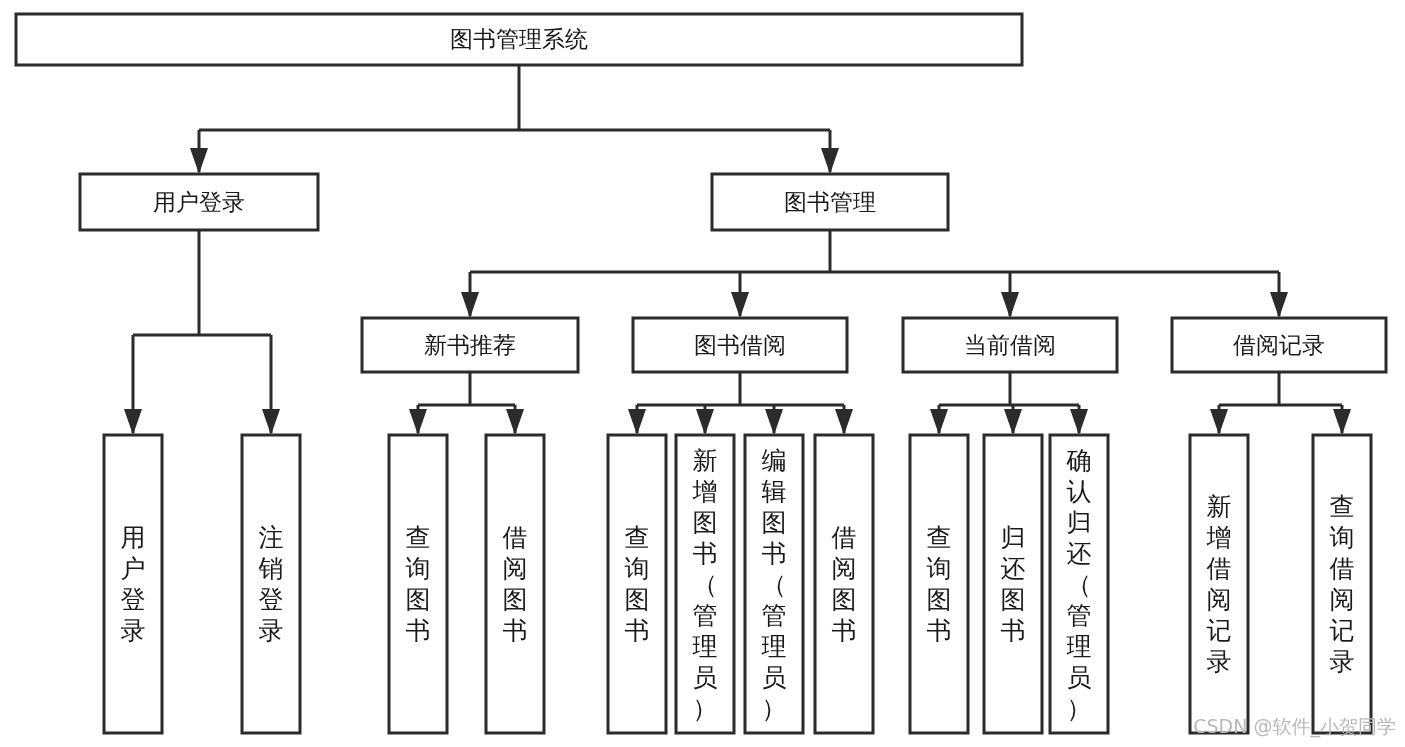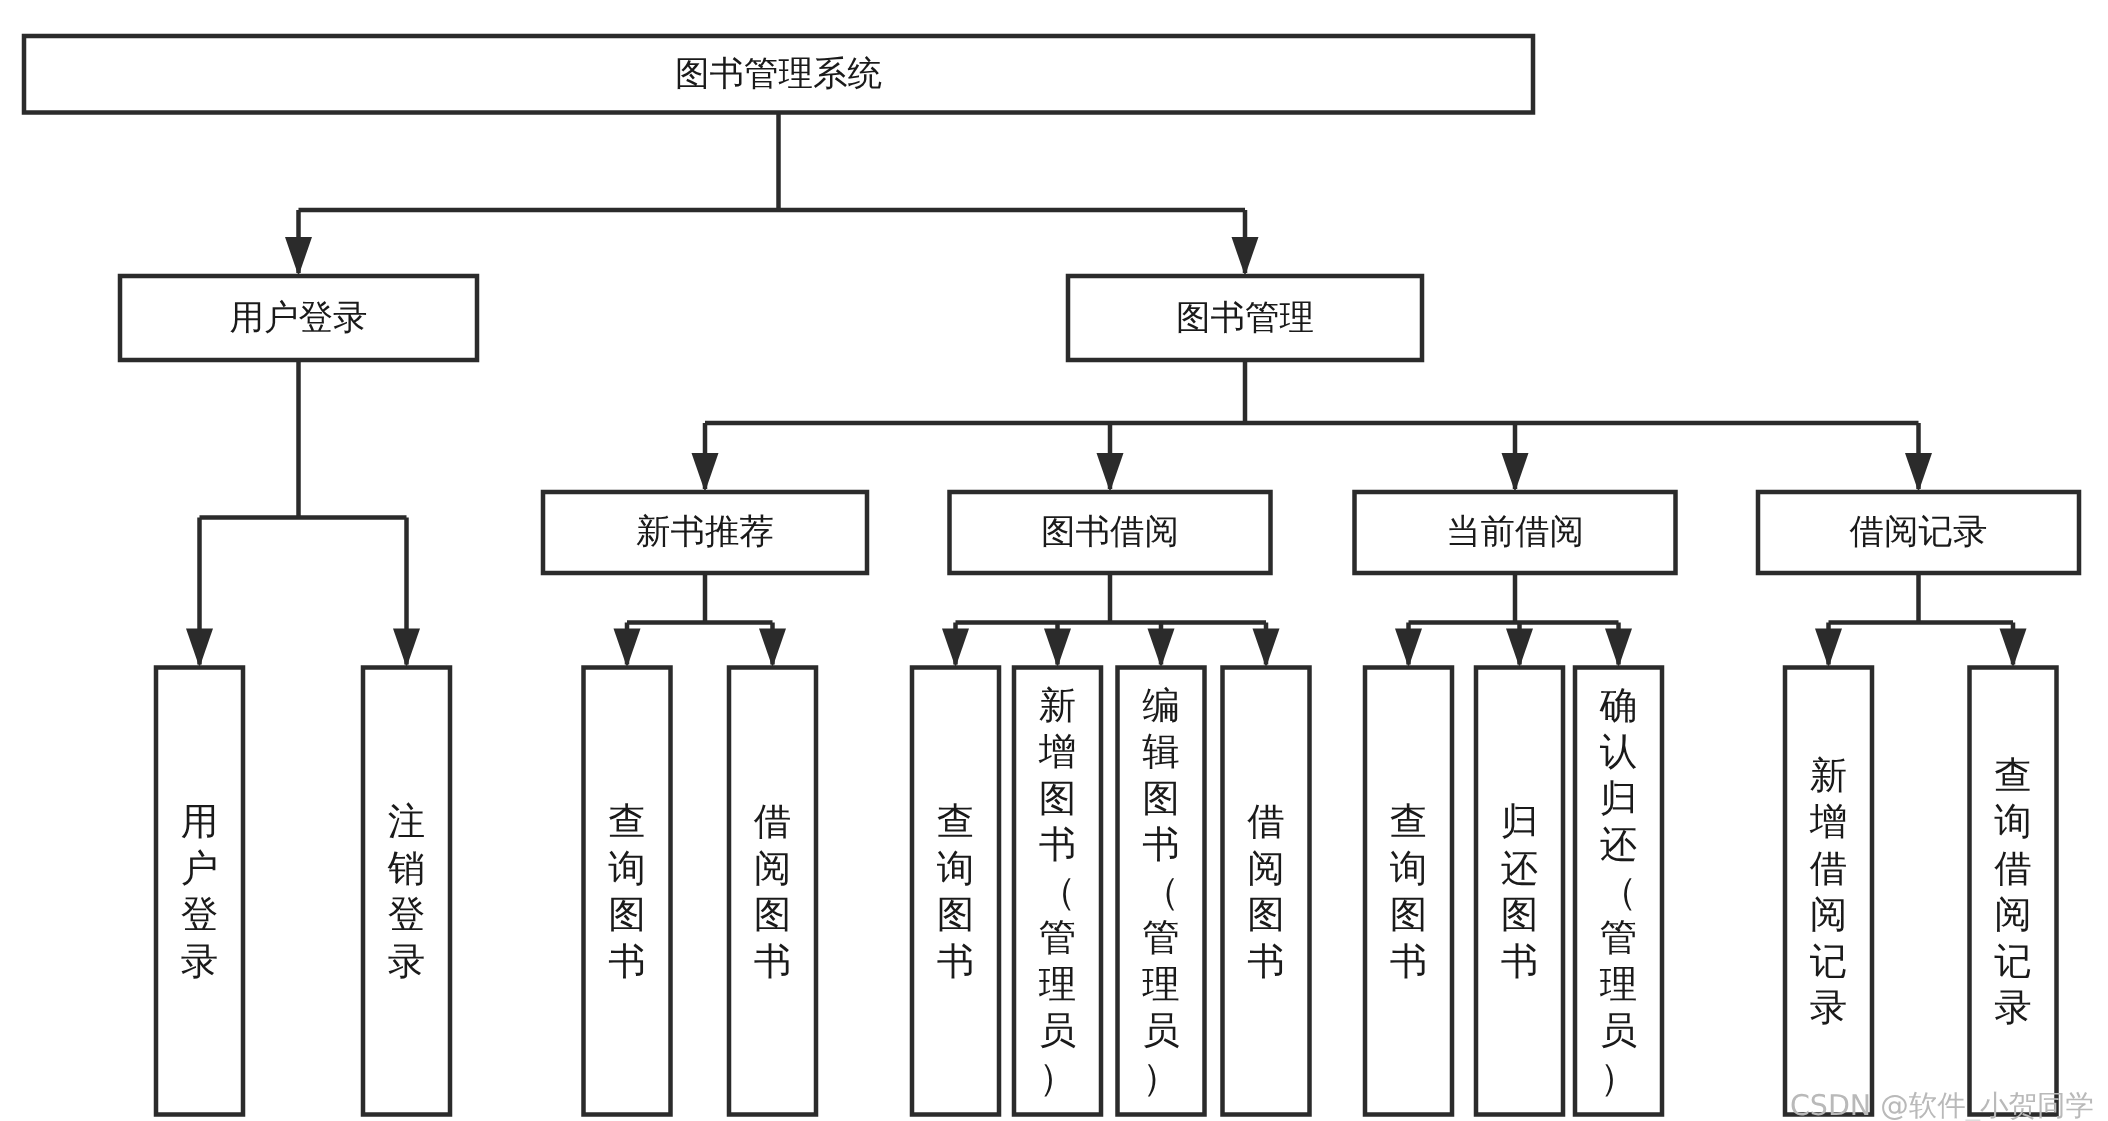--- a/index.html
+++ b/index.html
@@ -12,21 +12,20 @@
     font-family: "DejaVu Sans", "Liberation Sans", sans-serif;
     width: 1405px;
     height: 747px;
     overflow: hidden;
     position: relative;
   }
   #diagram-root {
     position: relative;
     width: 1405px;
     height: 634px;
-    margin-top: 10px;
   }
   svg#chart-svg {
     position: absolute;
     left: 0;
     top: 0;
     width: 1405px;
     height: 747px;
     display: block;
   }
   .node-box {

